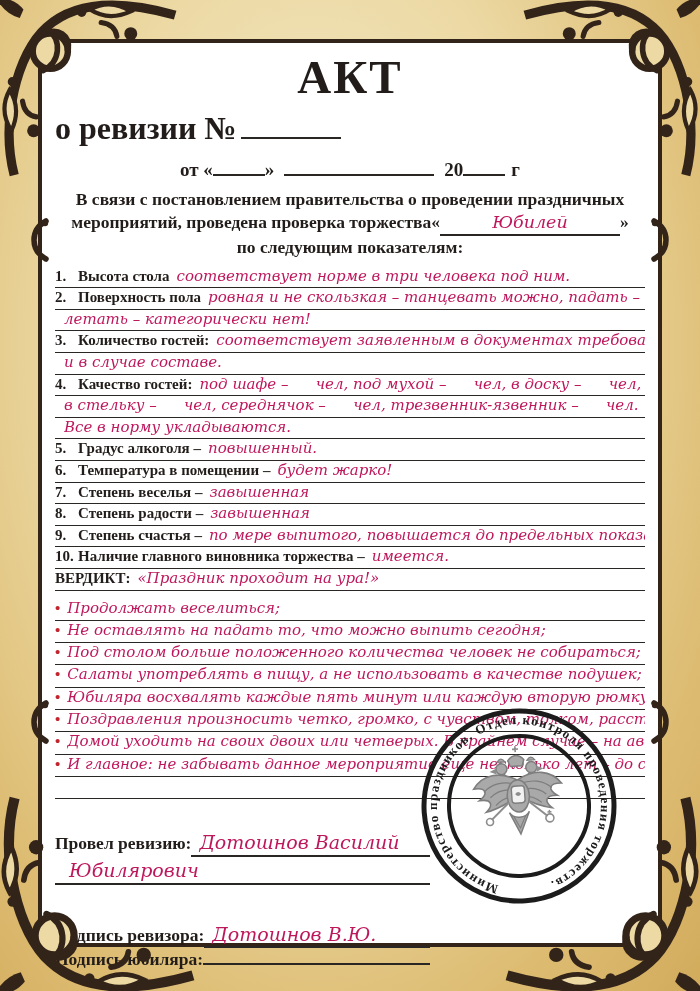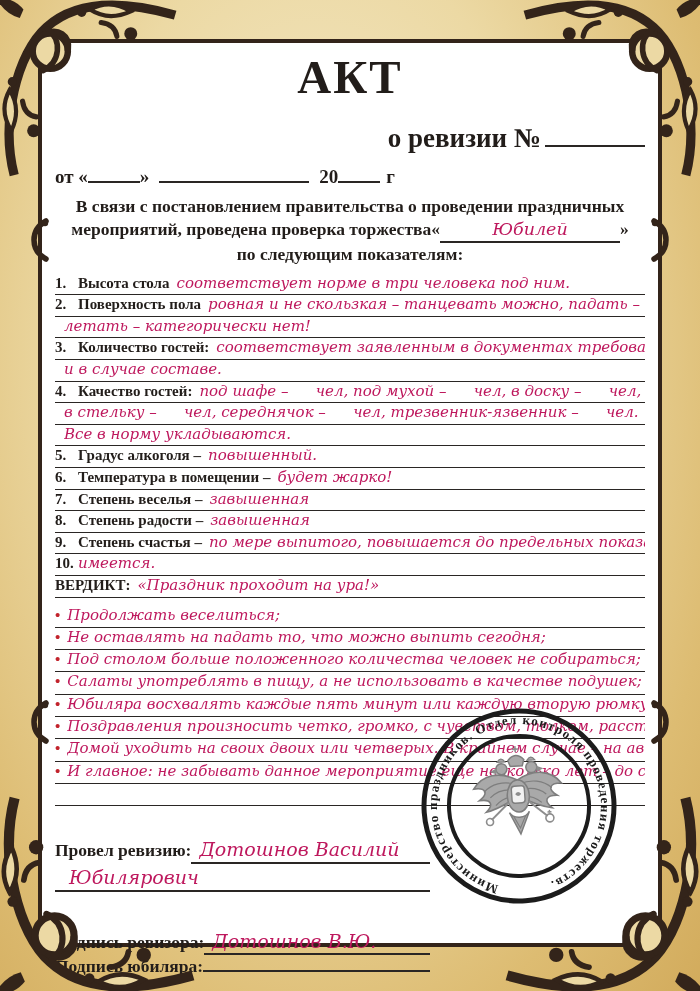--- a/index.html
+++ b/index.html
@@ -19,24 +19,24 @@
   .corner.tr{right:-8px;top:-8px;transform:scaleX(-1);}
   .corner.bl{left:-10px;bottom:-10px;width:205px;height:205px;transform:scaleY(-1);}
   .corner.br{right:-10px;bottom:-10px;width:205px;height:205px;transform:scale(-1,-1);}
   .edge-curl{position:absolute;width:22px;height:44px;pointer-events:none;}
   .edge-curl.l1{left:27px;top:218px;}
   .edge-curl.r1{right:27px;top:218px;transform:scaleX(-1);}
   .edge-curl.l2{left:27px;top:700px;}
   .edge-curl.r2{right:27px;top:700px;transform:scaleX(-1);}
   
   .title{text-align:center;font-size:47px;font-weight:bold;letter-spacing:2px;line-height:1.05;margin-top:2px;font-family:Liberation Serif, serif;}
-  .subtitle{text-align:right;font-size:27px;font-weight:bold;margin-top:16px;}
+  .subtitle{text-align:left;font-size:32px;font-weight:bold;margin-top:3px;}
   .blank{display:inline-block;border-bottom:2px solid #2a2624;height:1em;vertical-align:baseline;}
   .num-blank{width:100px;margin-left:4px;}
-  .date-line{text-align:left;font-size:19px;font-weight:bold;margin-top:8px;}
+  .date-line{text-align:center;font-size:19px;font-weight:bold;margin-top:8px;}
   .date-line .blank{border-bottom-width:2px;}
   .d1{width:52px;} .d2{width:150px;margin-left:10px;margin-right:10px;} .d3{width:42px;margin-right:6px;}
   .intro{text-align:center;font-size:17.5px;font-weight:bold;line-height:1.3;margin-top:7px;}
   .fill-blank{display:inline-block;width:180px;border-bottom:2px solid #2a2624;text-align:center;vertical-align:baseline;}
   
   .hw{font-family:"DejaVu Serif", serif;font-style:italic;font-weight:normal;color:#be185d;}
   
   .rows{margin-top:8px;font-size:15px;font-weight:bold;}
   .row{display:flex;align-items:baseline;border-bottom:1.7px solid #2a2624;min-height:20.6px;line-height:19px;}
   .row .num{min-width:23px;flex:0 0 auto;}
@@ -156,20 +156,21 @@
         <span class="lbl">Степень радости –</span>
         <span class="ans hw">завышенная</span>
       </div>
     <div class="row">
         <span class="num">9.</span>
         <span class="lbl">Степень счастья –</span>
         <span class="ans hw">по мере выпитого, повышается до предельных показателей.</span>
       </div>
     <div class="row">
         <span class="num">10.</span>
+        <span class="lbl">Наличие главного виновника торжества –</span>
         <span class="ans hw">имеется.</span>
       </div>
     <div class="row">
         <span class="lbl">ВЕРДИКТ:</span>
         <span class="ans hw">«Праздник проходит на ура!»</span>
       </div>
   </div>
 
 
   <div class="rows reco">

